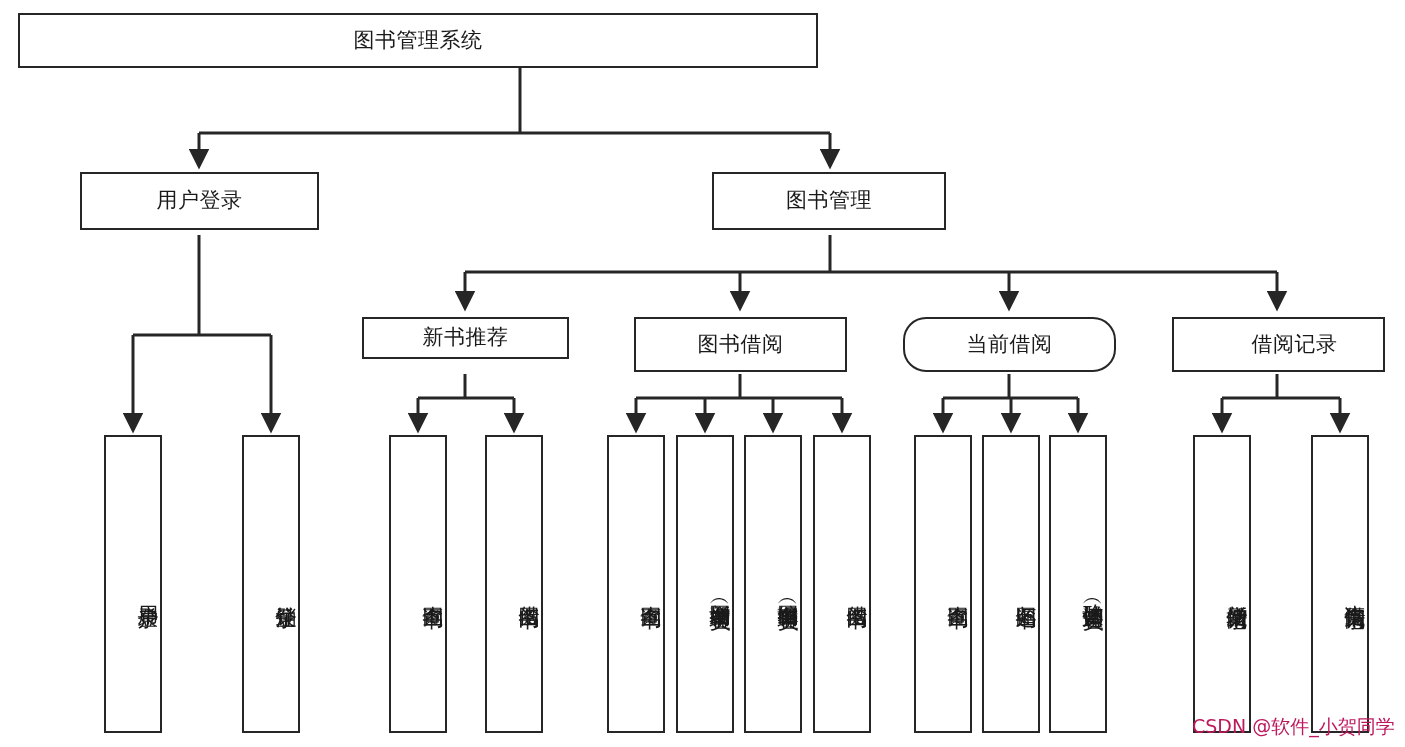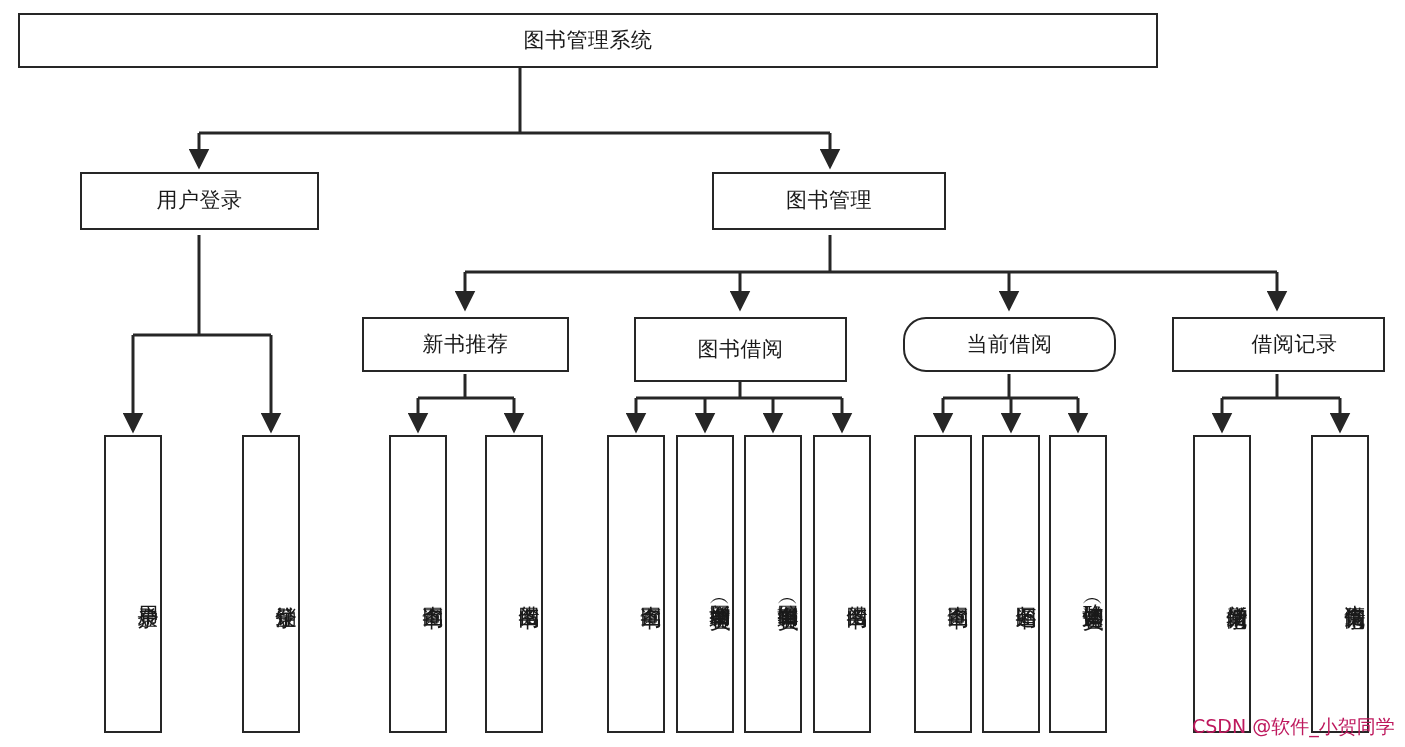--- a/index.html
+++ b/index.html
@@ -115,35 +115,35 @@
       <path d="M 1011 398 L 1011 430" marker-end="url(#arrow)"></path>
       <path d="M 1078 398 L 1078 430" marker-end="url(#arrow)"></path>
 
       <path d="M 1277 374 L 1277 398"></path>
       <path d="M 1222 398 L 1340 398"></path>
       <path d="M 1222 398 L 1222 430" marker-end="url(#arrow)"></path>
       <path d="M 1340 398 L 1340 430" marker-end="url(#arrow)"></path>
     </g>
   </svg>
 
-  <div class="node node-h" style="left:18px; top:13px; width:1140px; height:55px;">
+  <div class="node node-h" style="left:18px; top:13px; width:800px; height:55px;">
     <span>图书管理系统</span>
   </div>
 
   <div class="node node-h" style="left:80px; top:172px; width:239px; height:58px;">
     <span>用户登录</span>
   </div>
   <div class="node node-h" style="left:712px; top:172px; width:234px; height:58px;align-items:center;">
     <span>图书管理</span>
   </div>
 
-  <div class="node node-h" style="left:362px; top:317px; width:207px; height:55px;">
+  <div class="node node-h" style="left:362px; top:317px; width:207px; height:42px;">
     <span>新书推荐</span>
   </div>
-  <div class="node node-h" style="left:634px; top:317px; width:213px; height:65px;">
+  <div class="node node-h" style="left:634px; top:317px; width:213px; height:55px;">
     <span>图书借阅</span>
   </div>
   <div class="node node-h" style="left:903px; top:317px; width:213px; height:55px;border-radius:23px;">
     <span>当前借阅</span>
   </div>
   <div class="node node-h" style="left:1172px; top:317px; width:213px; height:55px;padding-left:32px;">
     <span>借阅记录</span>
   </div>
 
   <div class="node node-v" style="left:104px; top:435px; width:58px; height:298px;">

